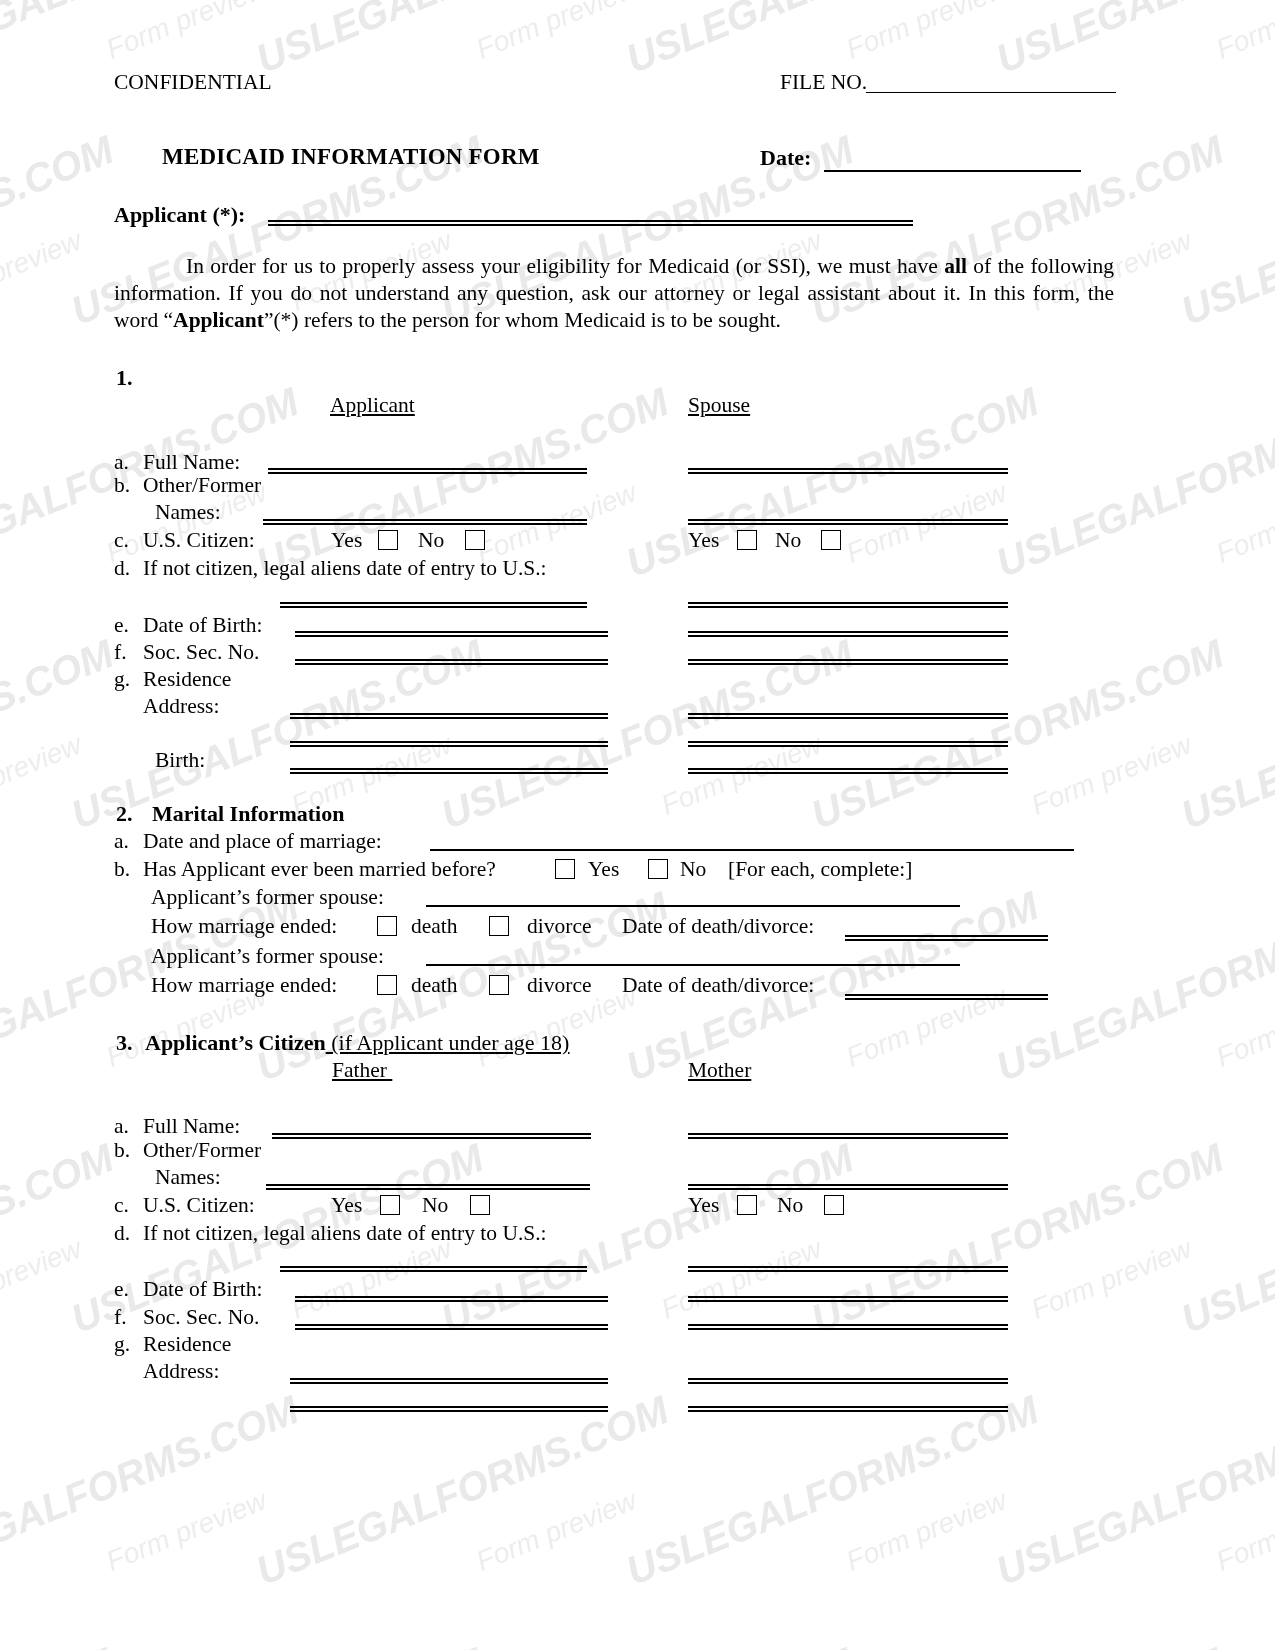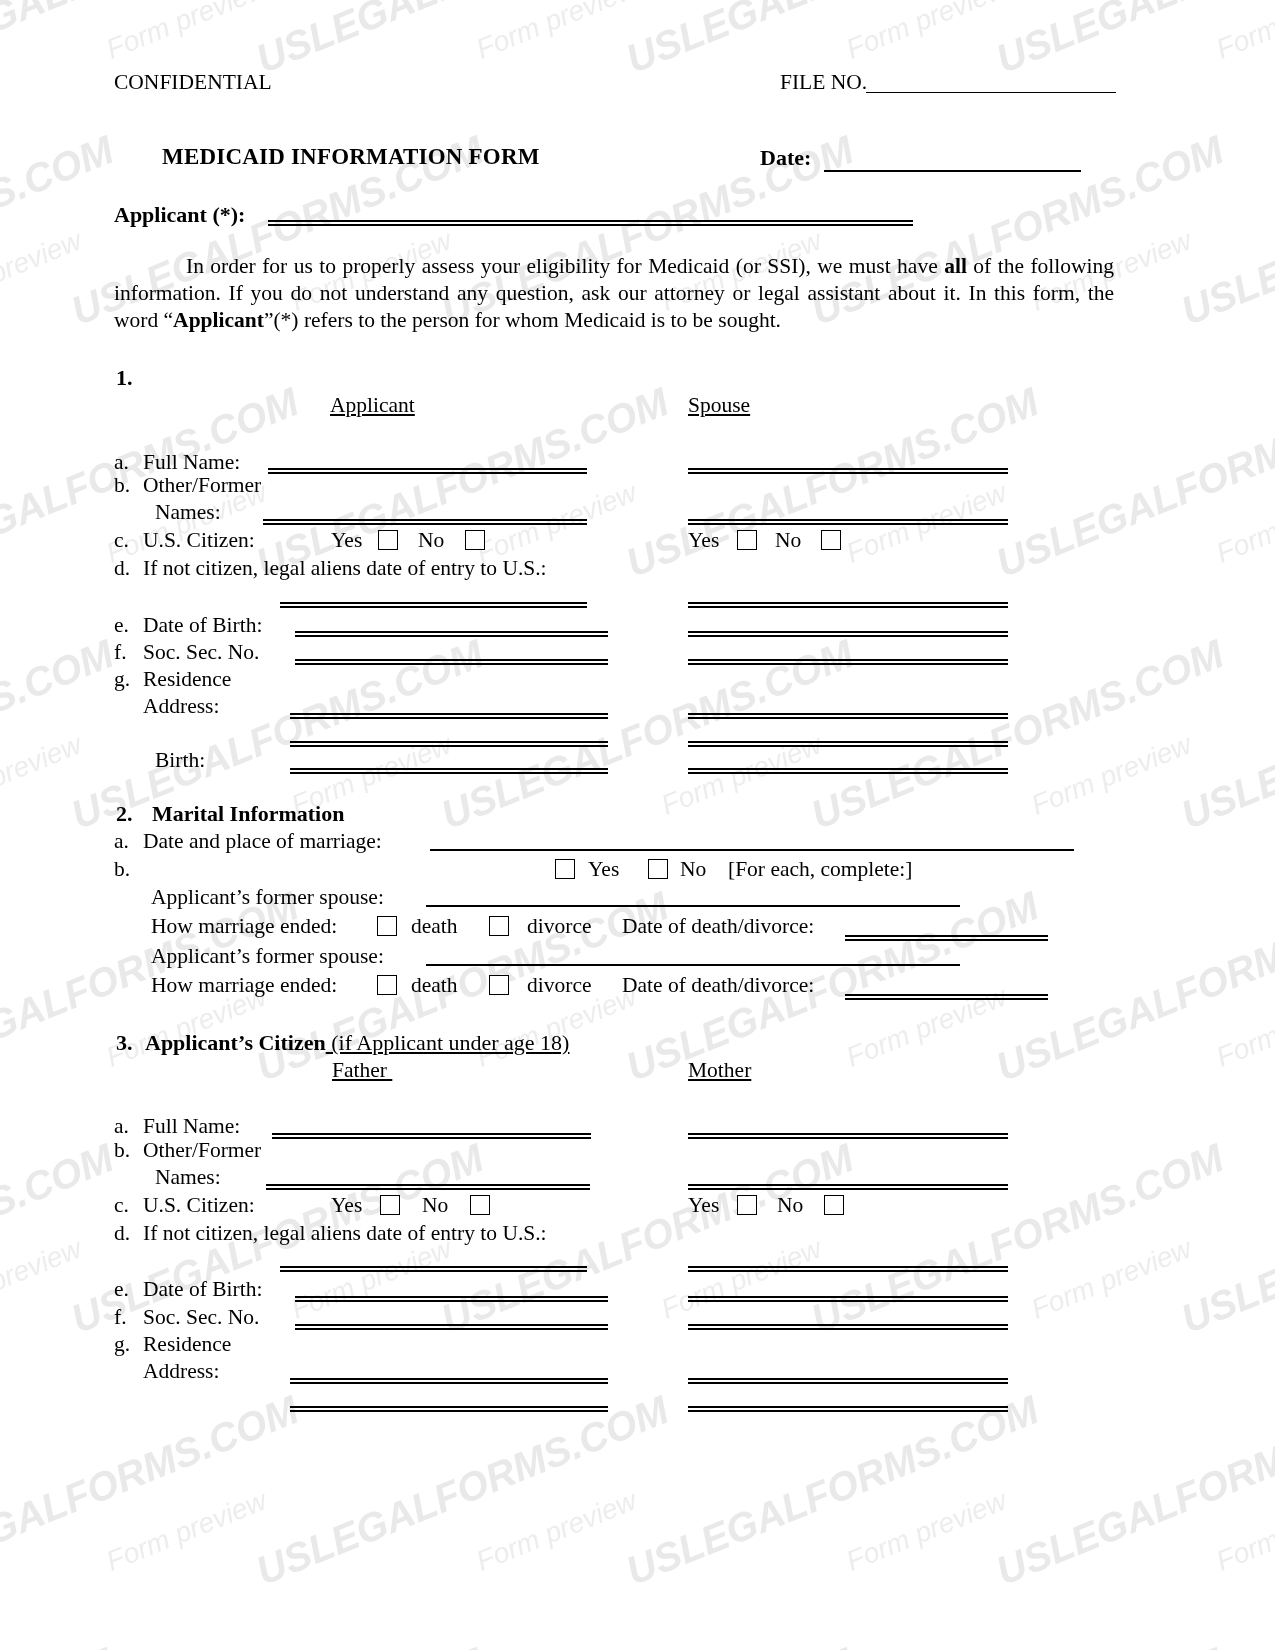--- a/index.html
+++ b/index.html
@@ -240,20 +240,21 @@
   <div class="dline" style="left:688px; top:768px; width:320px;"></div>
 
   <div class="abs t-head" style="left:116px; top:801px;">2.</div>
   <div class="abs t-head" style="left:152px; top:801px;">Marital Information</div>
 
   <div class="abs t-body" style="left:114px; top:829px;">a.</div>
   <div class="abs t-body" style="left:143px; top:829px;">Date and place of marriage:</div>
   <div class="mline" style="left:430px; top:849px; width:644px;"></div>
 
   <div class="abs t-body" style="left:114px; top:857px;">b.</div>
+  <div class="abs t-body" style="left:143px; top:857px;">Has Applicant ever been married before?</div>
   <div class="cbox" style="left:555px; top:859px; width:20px; height:20px;"></div>
   <div class="abs t-body" style="left:588px; top:857px;">Yes</div>
   <div class="cbox" style="left:648px; top:859px; width:20px; height:20px;"></div>
   <div class="abs t-body" style="left:680px; top:857px;">No</div>
   <div class="abs t-body" style="left:728px; top:857px;">[For each, complete:]</div>
 
   <div class="abs t-body" style="left:151px; top:885px;">Applicant’s former spouse:</div>
   <div class="mline" style="left:426px; top:905px; width:534px;"></div>
 
   <div class="abs t-body" style="left:151px; top:914px;">How marriage ended:</div>

